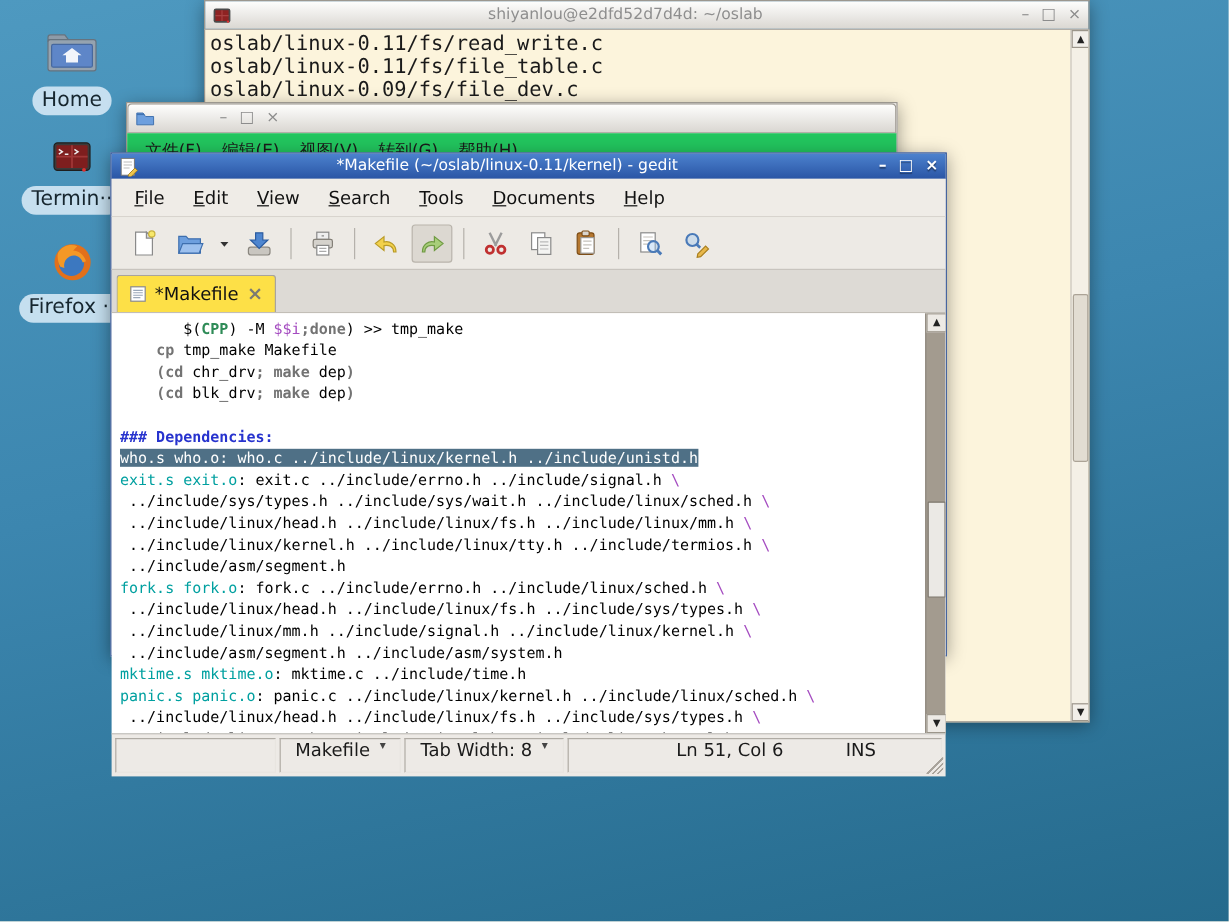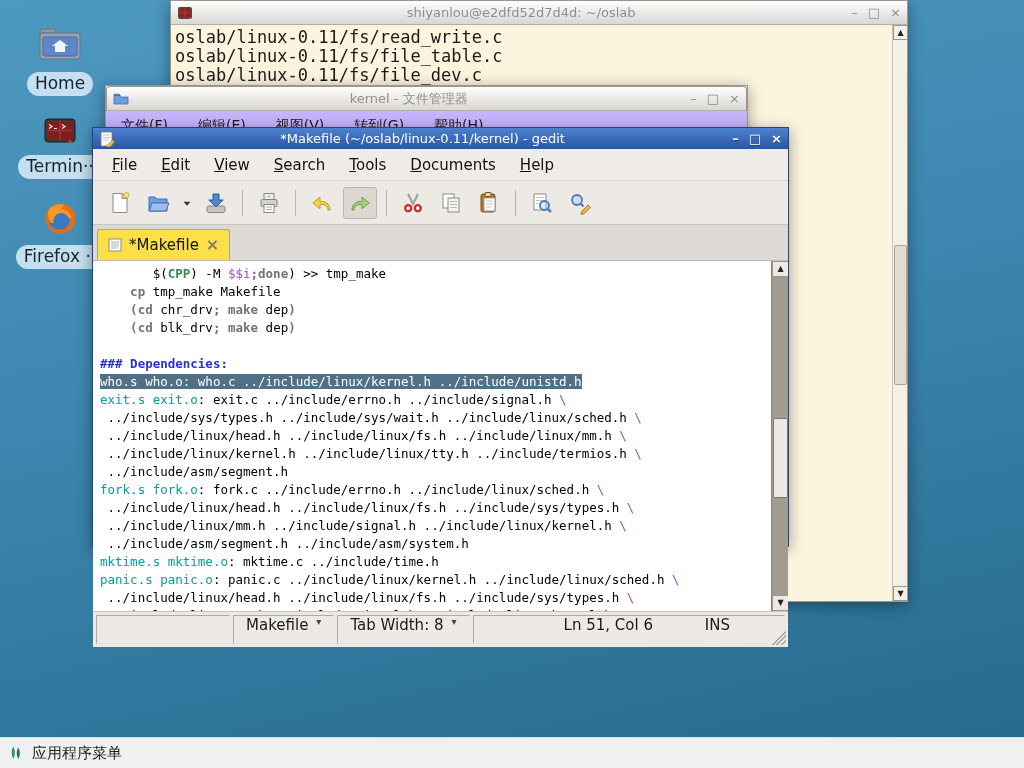--- a/index.html
+++ b/index.html
@@ -43,22 +43,22 @@
     background:#F4F0E6; border-left:1px solid #C9C4BA; }
   .sb-btn { width:15px; height:15px; background:#F2EFEA; border:1px solid #9B958A;
     color:#222; font-size:8px; text-align:center; line-height:13px; }
   .term-scroll .sb-down { position:absolute; bottom:0; }
   .term-thumb { position:absolute; left:1px; width:13px; top:220px; height:140px;
     background:#E2DDD2; border:1px solid #ABA396; border-radius:2px; }
 
   
   .fm-window { left:105px; top:85px; width:643px; height:470px; z-index:2;
     background:#F5F3F0; border:1px solid #9B978F; }
-  .fm-menubar { display:flex; gap:16px; padding:4px 8px 0; font-size:14px; color:#1A1A1A;
-    background:#c4b5fd; height:26px; }
+  .fm-menubar { display:flex; gap:3px; padding:4px 8px 0; font-size:14px; color:#1A1A1A;
+    background:#22c55e; height:26px; }
   .fm-menubar .mitem { padding:2px 7px; white-space:nowrap; }
 
   
   .gedit-window { left:92px; top:127px; width:697px; height:420px; z-index:3;
     border:1px solid #1F4590; background:#EFECE7; }
   .titlebar.blue { background:linear-gradient(#4C82CE,#2A55A5); color:#FFF;
     border:none; height:21px; border-radius:0; font-size:13px; }
   .titlebar.blue .winbtns { color:#FFF; font-weight:bold; text-shadow:0 1px 1px rgba(0,0,0,.4); }
   .ged-menubar { display:flex; gap:6px; align-items:center; height:32px; padding:0 10px;
     background:#EFECE7; border-bottom:1px solid #D8D4CE; font-size:15px; color:#111; }
@@ -162,38 +162,37 @@
           </svg>
       </span>
       <span class="tb-title">shiyanlou@e2dfd52d7d4d: ~/oslab</span>
       <span class="winbtns">
         <span class="wb-min"></span>
         <span class="wb-max"></span>
         <span class="wb-close"></span>
       </span>
     </div>
     <div class="term-body">
-      <div class="term-lines" id="term-lines"><div class="term-line">oslab/linux-0.11/fs/read_write.c</div><div class="term-line">oslab/linux-0.11/fs/file_table.c</div><div class="term-line">oslab/linux-0.11/fs/file_dev.c</div><div class="term-line">oslab/linux-0.11/fs</div></div>
+      <div class="term-lines" id="term-lines"><div class="term-line">oslab/linux-0.11/fs/read_write.c</div><div class="term-line">oslab/linux-0.11/fs/file_table.c</div><div class="term-line">oslab/linux-0.09/fs/file_dev.c</div><div class="term-line">oslab/linux-0.11/fs</div></div>
       <div class="term-scroll">
         <div class="sb-btn">▲</div>
         <div class="term-thumb"></div>
         <div class="sb-btn sb-down">▼</div>
       </div>
     </div>
   </div>
 
   <div class="window fm-window">
     <div class="titlebar light">
       <span class="tb-icon">
         <svg viewBox="0 0 16 16">
             <path d="M1 4.5V3.2h5.2l1.2 1.3z" fill="#5D8FCE" stroke="#3E6FAE" stroke-width=".8"></path>
             <path d="M1 4.5h6l1.4 1.6H15V13H1z" fill="#6D9FDE" stroke="#3E6FAE" stroke-width=".8"></path>
           </svg>
       </span>
-      <span class="tb-title">kernel - 文件管理器</span>
       <span class="winbtns">
         <span class="wb-min"></span>
         <span class="wb-max"></span>
         <span class="wb-close"></span>
       </span>
     </div>
     <div class="fm-menubar" id="fm-menubar">
         <span class="mitem">文件(<u>F</u>)</span>
         <span class="mitem">编辑(<u>E</u>)</span>
         <span class="mitem">视图(<u>V</u>)</span>
@@ -350,23 +349,14 @@
         <span class="ddarrow">▾</span>
       </div>
       <div class="st-box st-caret-box">
         <span class="st-caret">Ln 51, Col 6</span>
         <span class="st-mode">INS</span>
       </div>
       <div class="grip"></div>
     </div>
   </div>
 
-  <div class="panel">
-    <span class="p-ic">
-      <svg viewBox="0 0 16 16">
-          <path d="M5.2 1.5C3.2 5 3.2 9.5 5.2 14 7.4 10.5 7.4 5 5.2 1.5z" fill="#2E8F8F"></path>
-          <path d="M10.2 2.5c-2 3.2-2 7.8 0 11.5 2.2-3.4 2.2-8.1 0-11.5z" fill="#1F6F6F"></path>
-        </svg>
-    </span>
-    <span class="p-lbl">应用程序菜单</span>
-  </div>
 
 </div>
 
 </body></html>

